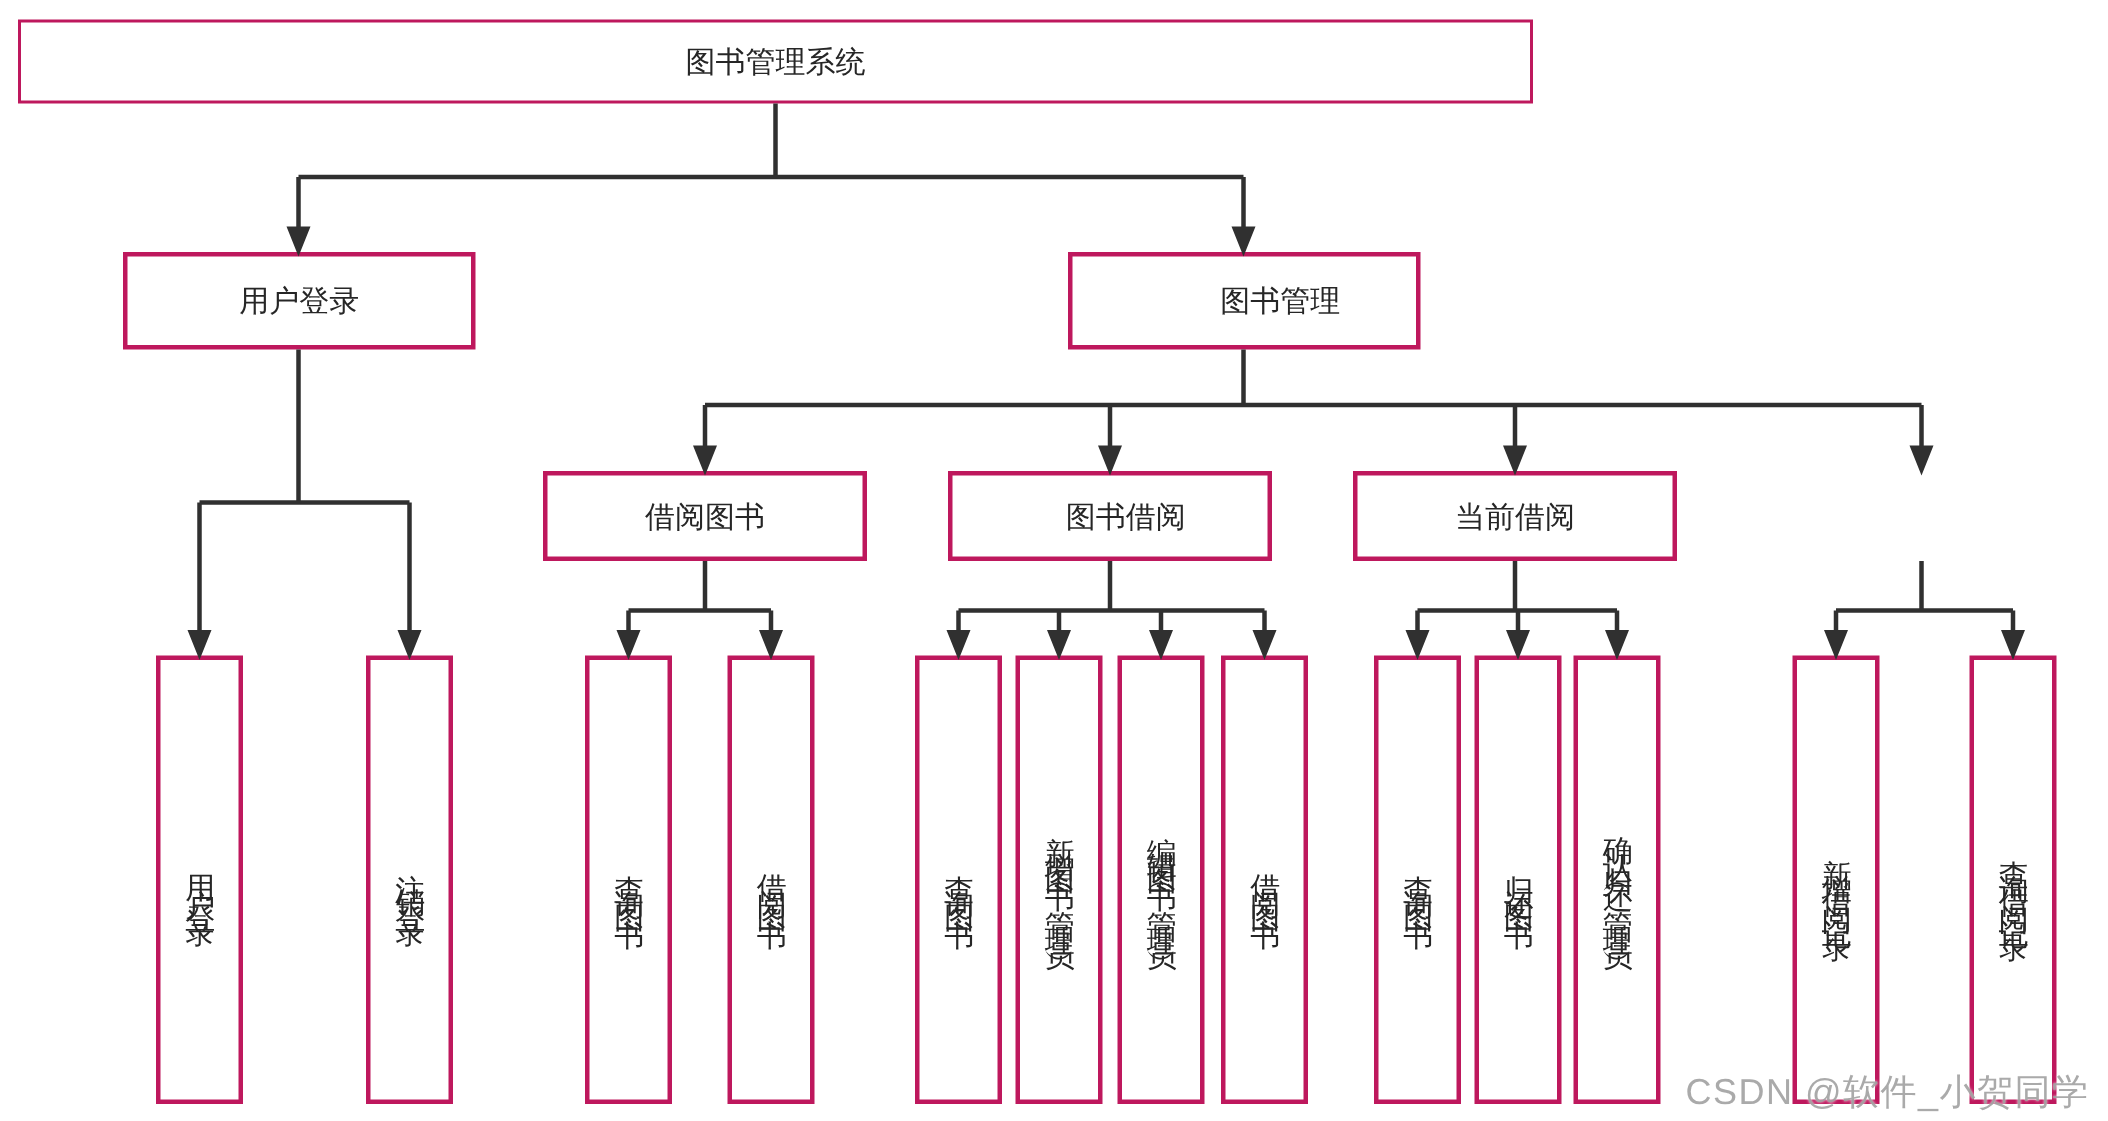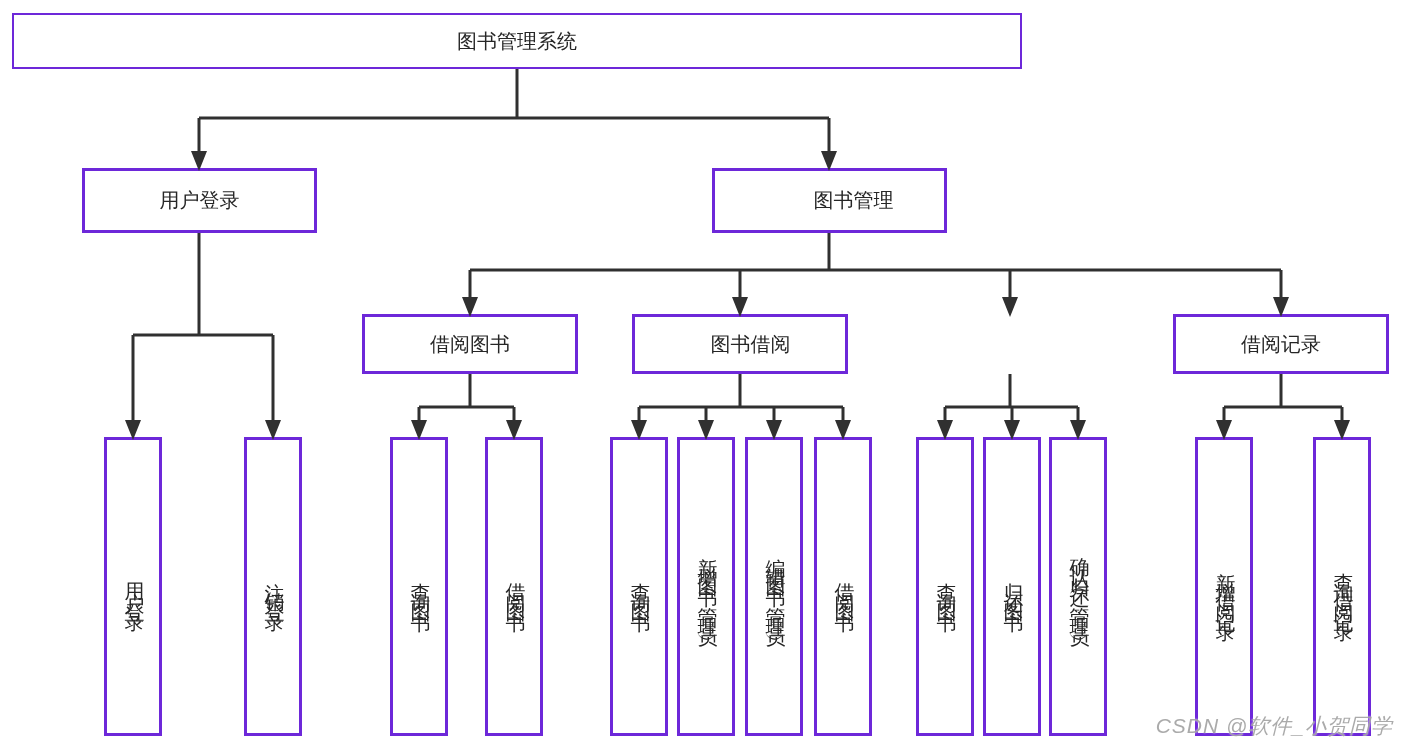--- a/index.html
+++ b/index.html
@@ -3,58 +3,57 @@
 <meta charset="utf-8">
 <style>
   html,body { margin:0; padding:0; background:#ffffff; }
   .canvas {
     position:relative; width:1405px; height:747px; background:#ffffff;
     font-family:"Liberation Sans","DejaVu Sans",sans-serif;
     color:#262626; overflow:hidden;
   }
   .box {
     position:absolute; box-sizing:border-box; background:#ffffff;
-    border:3px solid #6d28d9; display:flex; align-items:center; justify-content:center;
-    font-size:20px; color:#262626; text-align:center;font-family:Liberation Mono, monospace;
+    border:3px solid #be185d; display:flex; align-items:center; justify-content:center;
+    font-size:20px; color:#262626; text-align:center;
   }
   .root  { border-width:2px; font-size:20px; }
   .leaf  { top:437px; width:58px; height:299px; }
   .vtext {
     writing-mode:vertical-rl; text-orientation:mixed;
     letter-spacing:10px; line-height:1; white-space:nowrap;
   }
   .connectors {
     position:absolute; left:0; top:0; width:1405px; height:747px;
     pointer-events:none; z-index:5;
   }
   .watermark {
     position:absolute; right:12px; top:712px; z-index:9;
-    font-size:21px; color:rgba(158,158,158,0.88); letter-spacing:1px;
+    font-size:24px; color:rgba(158,158,158,0.88); letter-spacing:1px;
     text-shadow:0 0 2px rgba(255,255,255,0.9); pointer-events:none;
     white-space:nowrap;
-    font-style:italic;
   }
 </style>
 </head>
 <body>
 
 <div class="canvas">
 
   <div class="box root" style="left:12px; top:13px; width:1010px; height:56px;">图书管理系统</div>
 
   <div class="box" style="left:82px; top:168px; width:235px; height:65px;">用户登录</div>
 
   <div class="box" style="left:712px; top:168px; width:235px; height:65px;padding-left:48px;">图书管理</div>
 
   <div class="box" style="left:362px; top:314px; width:216px; height:60px;">借阅图书</div>
 
   <div class="box" style="left:632px; top:314px; width:216px; height:60px;padding-left:21px;">图书借阅</div>
 
+  <div class="box" style="left:902px; top:314px; width:216px; height:60px;">当前借阅</div>
 
-  <div class="box" style="left:1173px; top:314px; width:216px; height:60px;">借阅记录</div>
 
   <div class="box leaf" style="left:104px;">
     <span class="vtext">用户登录</span>
   </div>
   <div class="box leaf" style="left:244px;">
     <span class="vtext">注销登录</span>
   </div>
 
   <div class="box leaf" style="left:390px;">
     <span class="vtext">查询图书</span>

